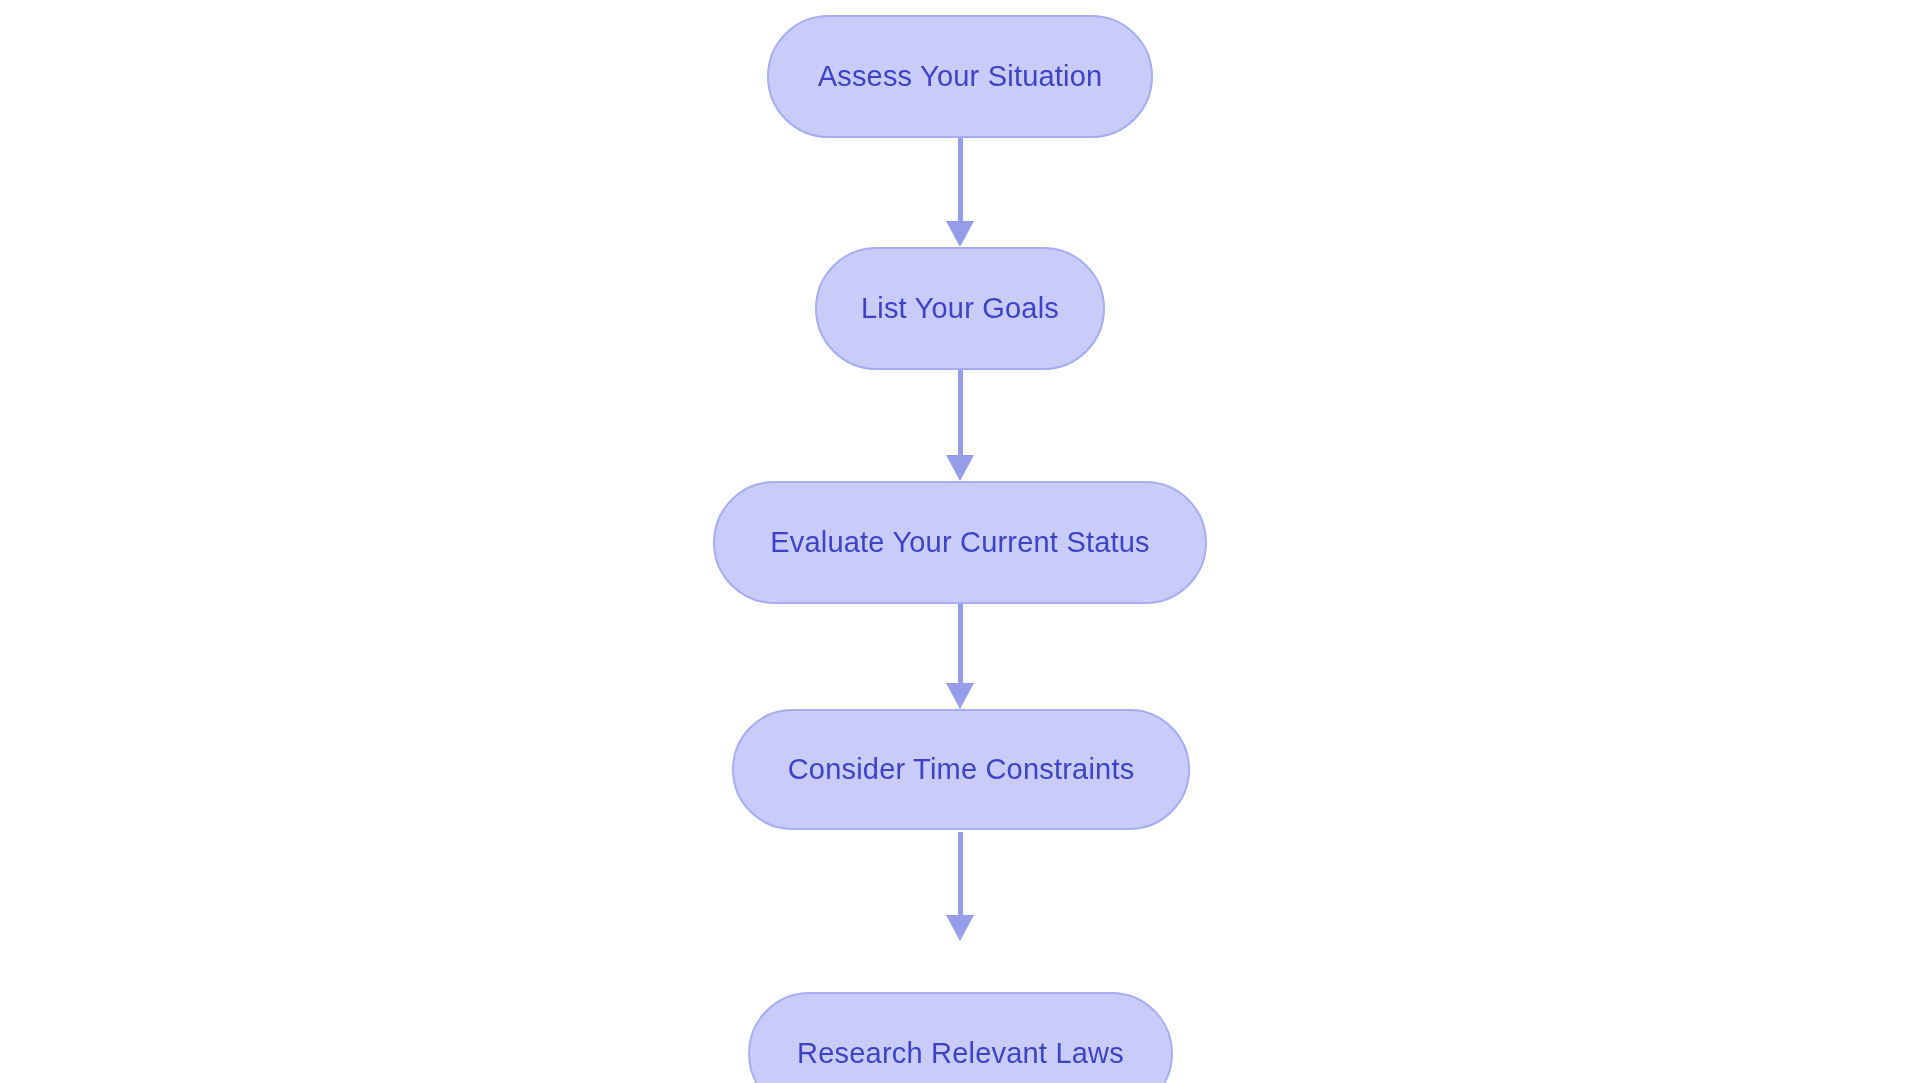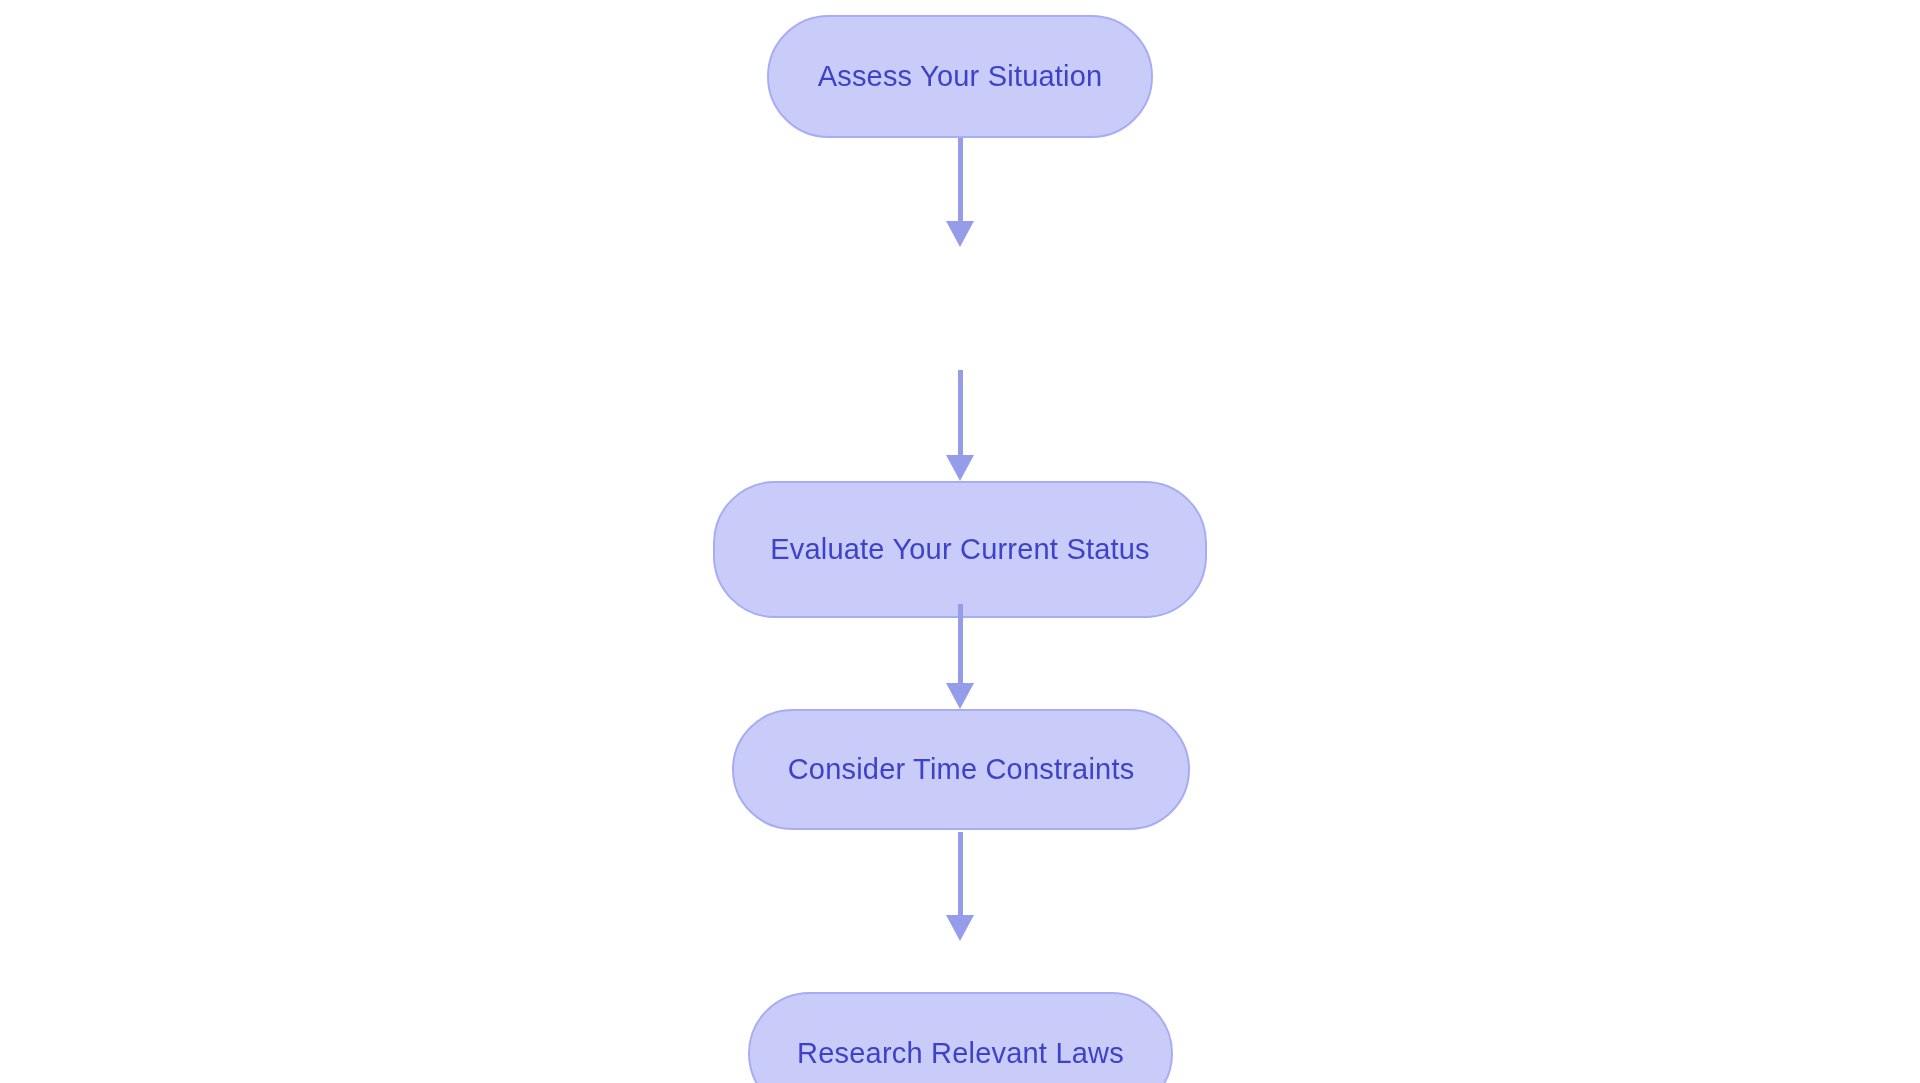--- a/index.html
+++ b/index.html
@@ -31,21 +31,21 @@
     display:flex;
     align-items:center;
     justify-content:center;
     color:var(--node-text);
     font-size:29px;
     letter-spacing:0.2px;
     white-space:nowrap;
   }
   .n1{left:767px;top:15px;width:386px;height:123px;}
   .n2{left:815px;top:247px;width:290px;height:123px;}
-  .n3{left:713px;top:481px;width:494px;height:137px;}
+  .n3{left:713px;top:481px;width:494px;height:123px;}
   .n4{left:732px;top:709px;width:458px;height:121px;}
   .n5{left:748px;top:992px;width:425px;height:123px;}
 
   .connector{
     position:absolute;
     left:50%;
     transform:translateX(-50%);
     width:28px;
     display:flex;
     flex-direction:column;
@@ -75,20 +75,23 @@
 
   <div class="node n1">
     <span>Assess Your Situation</span>
   </div>
 
   <div class="connector c1">
     <div class="line"></div>
     <div class="head"></div>
   </div>
 
+  <div class="node n2">
+    <span>List Your Goals</span>
+  </div>
 
   <div class="connector c2">
     <div class="line"></div>
     <div class="head"></div>
   </div>
 
   <div class="node n3">
     <span>Evaluate Your Current Status</span>
   </div>
 

